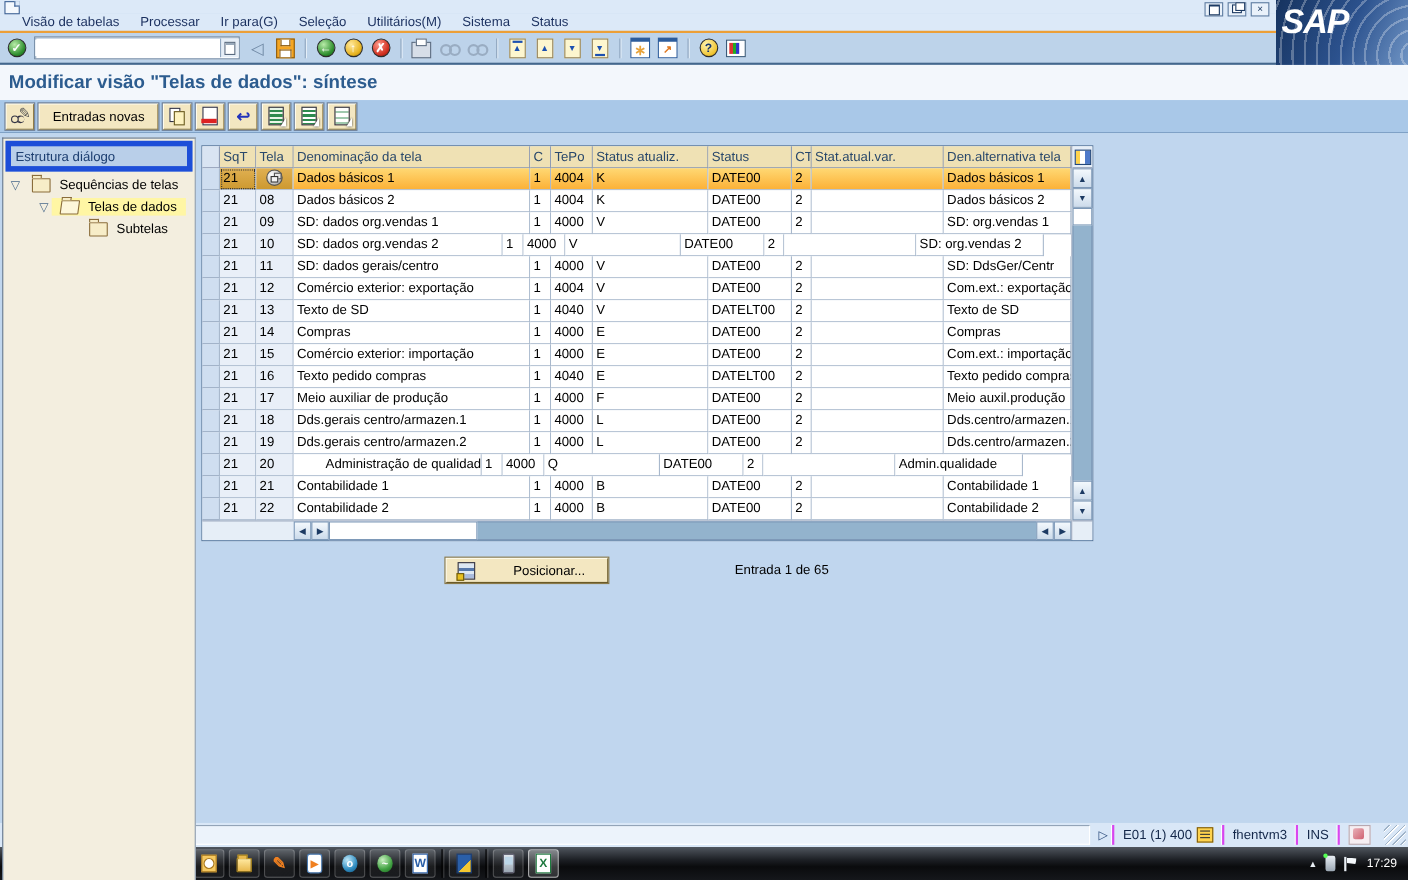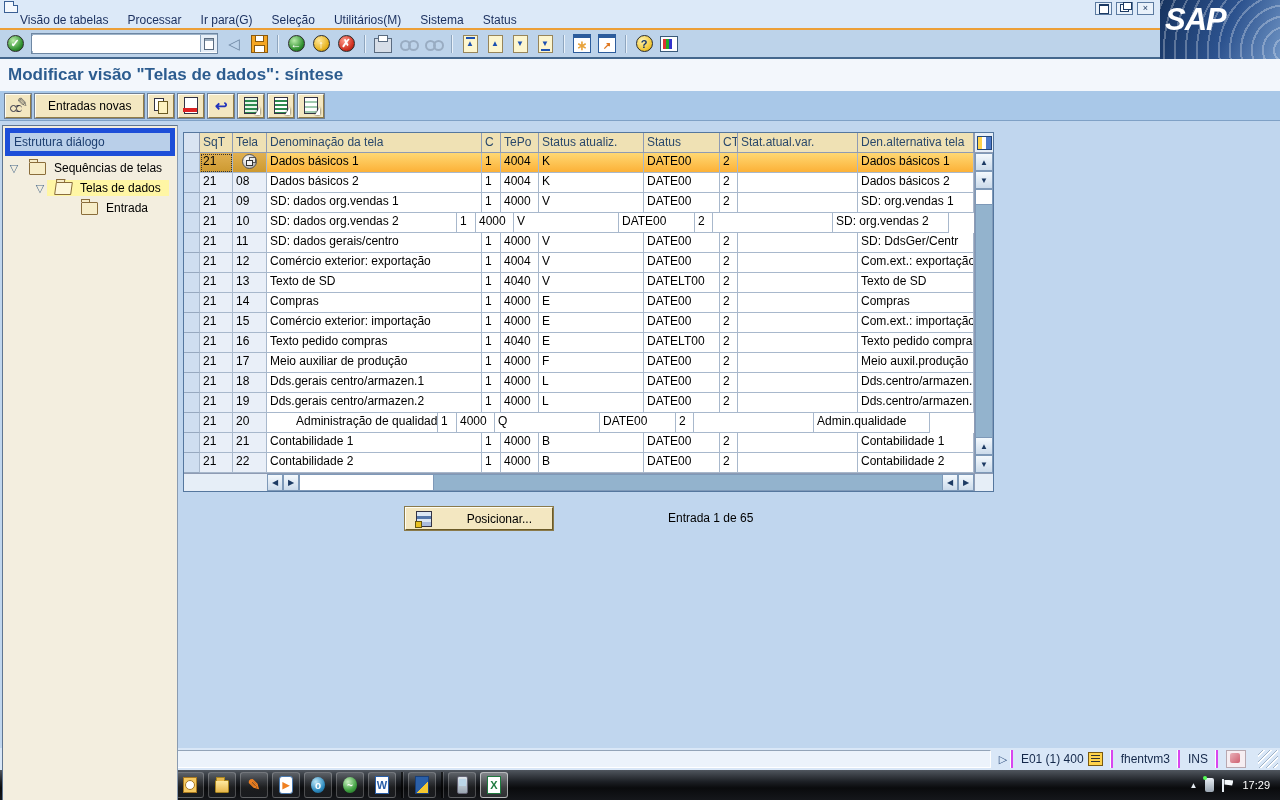--- a/index.html
+++ b/index.html
@@ -346,21 +346,21 @@
             <span class="expander">▽</span>
             <span class="hl" style="display: flex; align-items: center;">
               <span class="folder open"></span>
               <span class="tree-label">Telas de dados</span>
             </span>
           </div>
           <div class="tree-row" style="padding-left: 56px;">
             <span class="exp-space"></span>
             <span style="display: flex; align-items: center;">
               <span class="folder"></span>
-              <span class="tree-label">Entrada</span>
+              <span class="tree-label">Subtelas</span>
             </span>
           </div>
         </div>
     </div>
 
     <div class="table-outer">
       <div class="tmain">
         <div class="thead">
           <div class="th sel"></div>
         <div class="th" style="width: 33px;">SqT</div>

